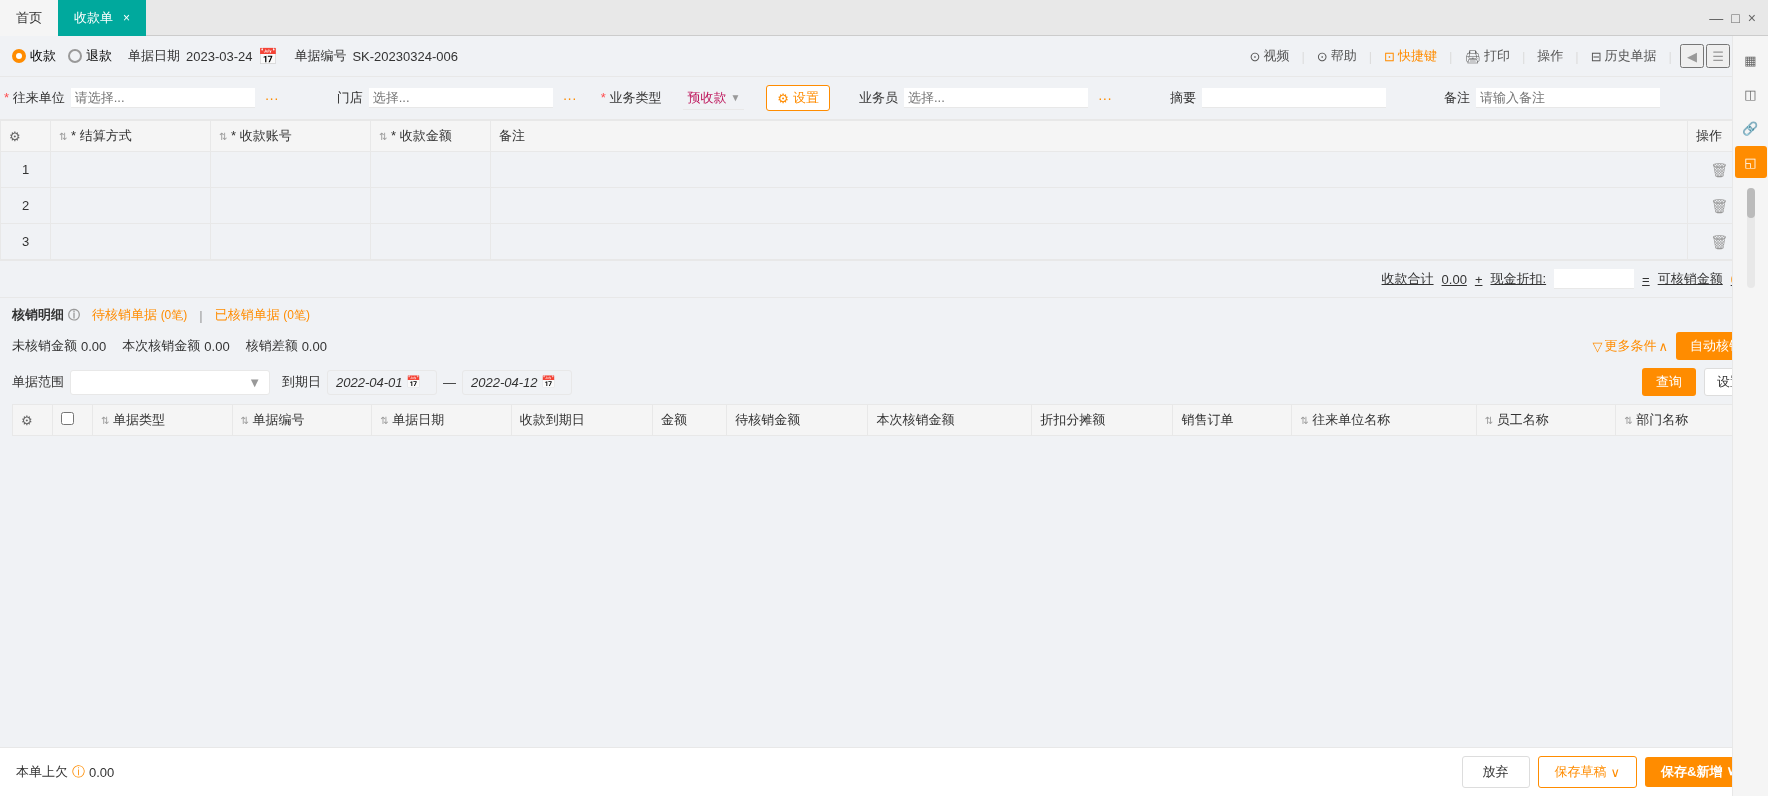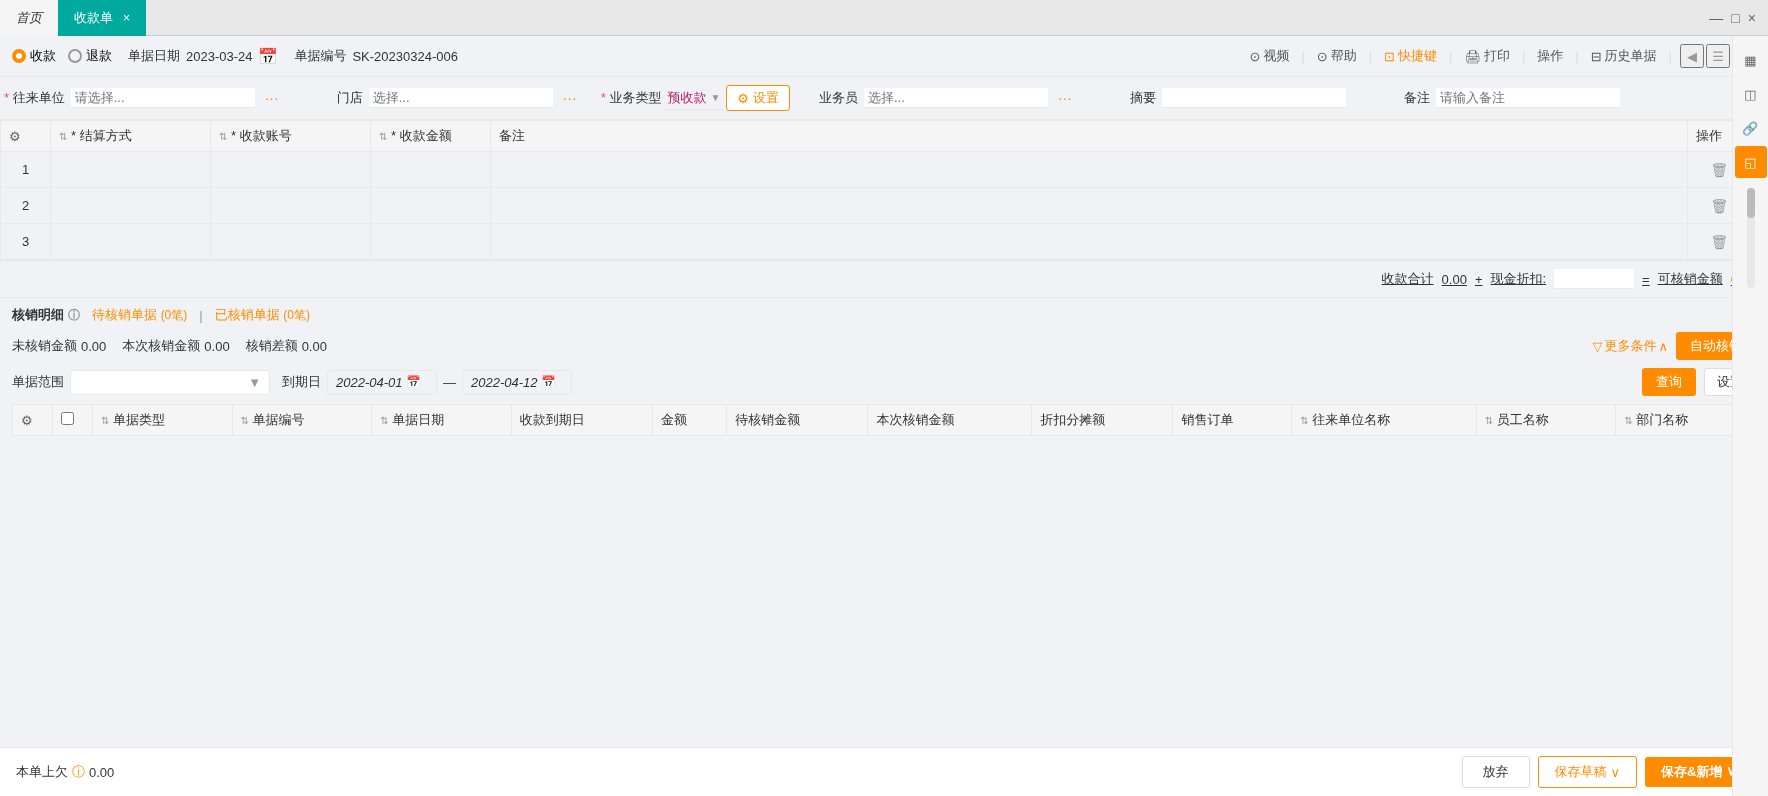--- a/index.html
+++ b/index.html
@@ -12,21 +12,20 @@
       height: 36px;
       border-bottom: 1px solid #ccc;
     }
     .tab-home {
       background: #f5f5f5;
       padding: 0 16px;
       height: 36px;
       line-height: 36px;
       color: #333;
       cursor: pointer;
-      font-style: italic;
     }
     .tab-active {
       background: #00a99d;
       color: #fff;
       padding: 0 16px;
       height: 36px;
       line-height: 36px;
       display: flex; align-items: center; gap: 6px;
     }
     .tab-close {
@@ -106,21 +105,21 @@
       flex: 1;
       border: none;
       border-bottom: 1px solid #e8e8e8;
       outline: none;
       padding: 2px 4px;
       color: #bbb;
       font-size: 13px;
     }
     .more-btn { color: #ff8c00; cursor: pointer; font-size: 14px; margin-left: 4px; }
     .form-select-field {
-      display: flex; align-items: center; gap: 2px; flex: 1;
+      display: flex; align-items: center; gap: 22px; flex: 1;
     }
     .type-select {
       display: flex; align-items: center; gap: 4px;
       border-bottom: 1px solid #e8e8e8;
       flex: 1; padding: 2px 4px;
       cursor: pointer;
     }
     .type-select-value { flex: 1; color: #be185d; }
     .type-select-arrow { color: #999; font-size: 10px; }
     .settings-btn {

